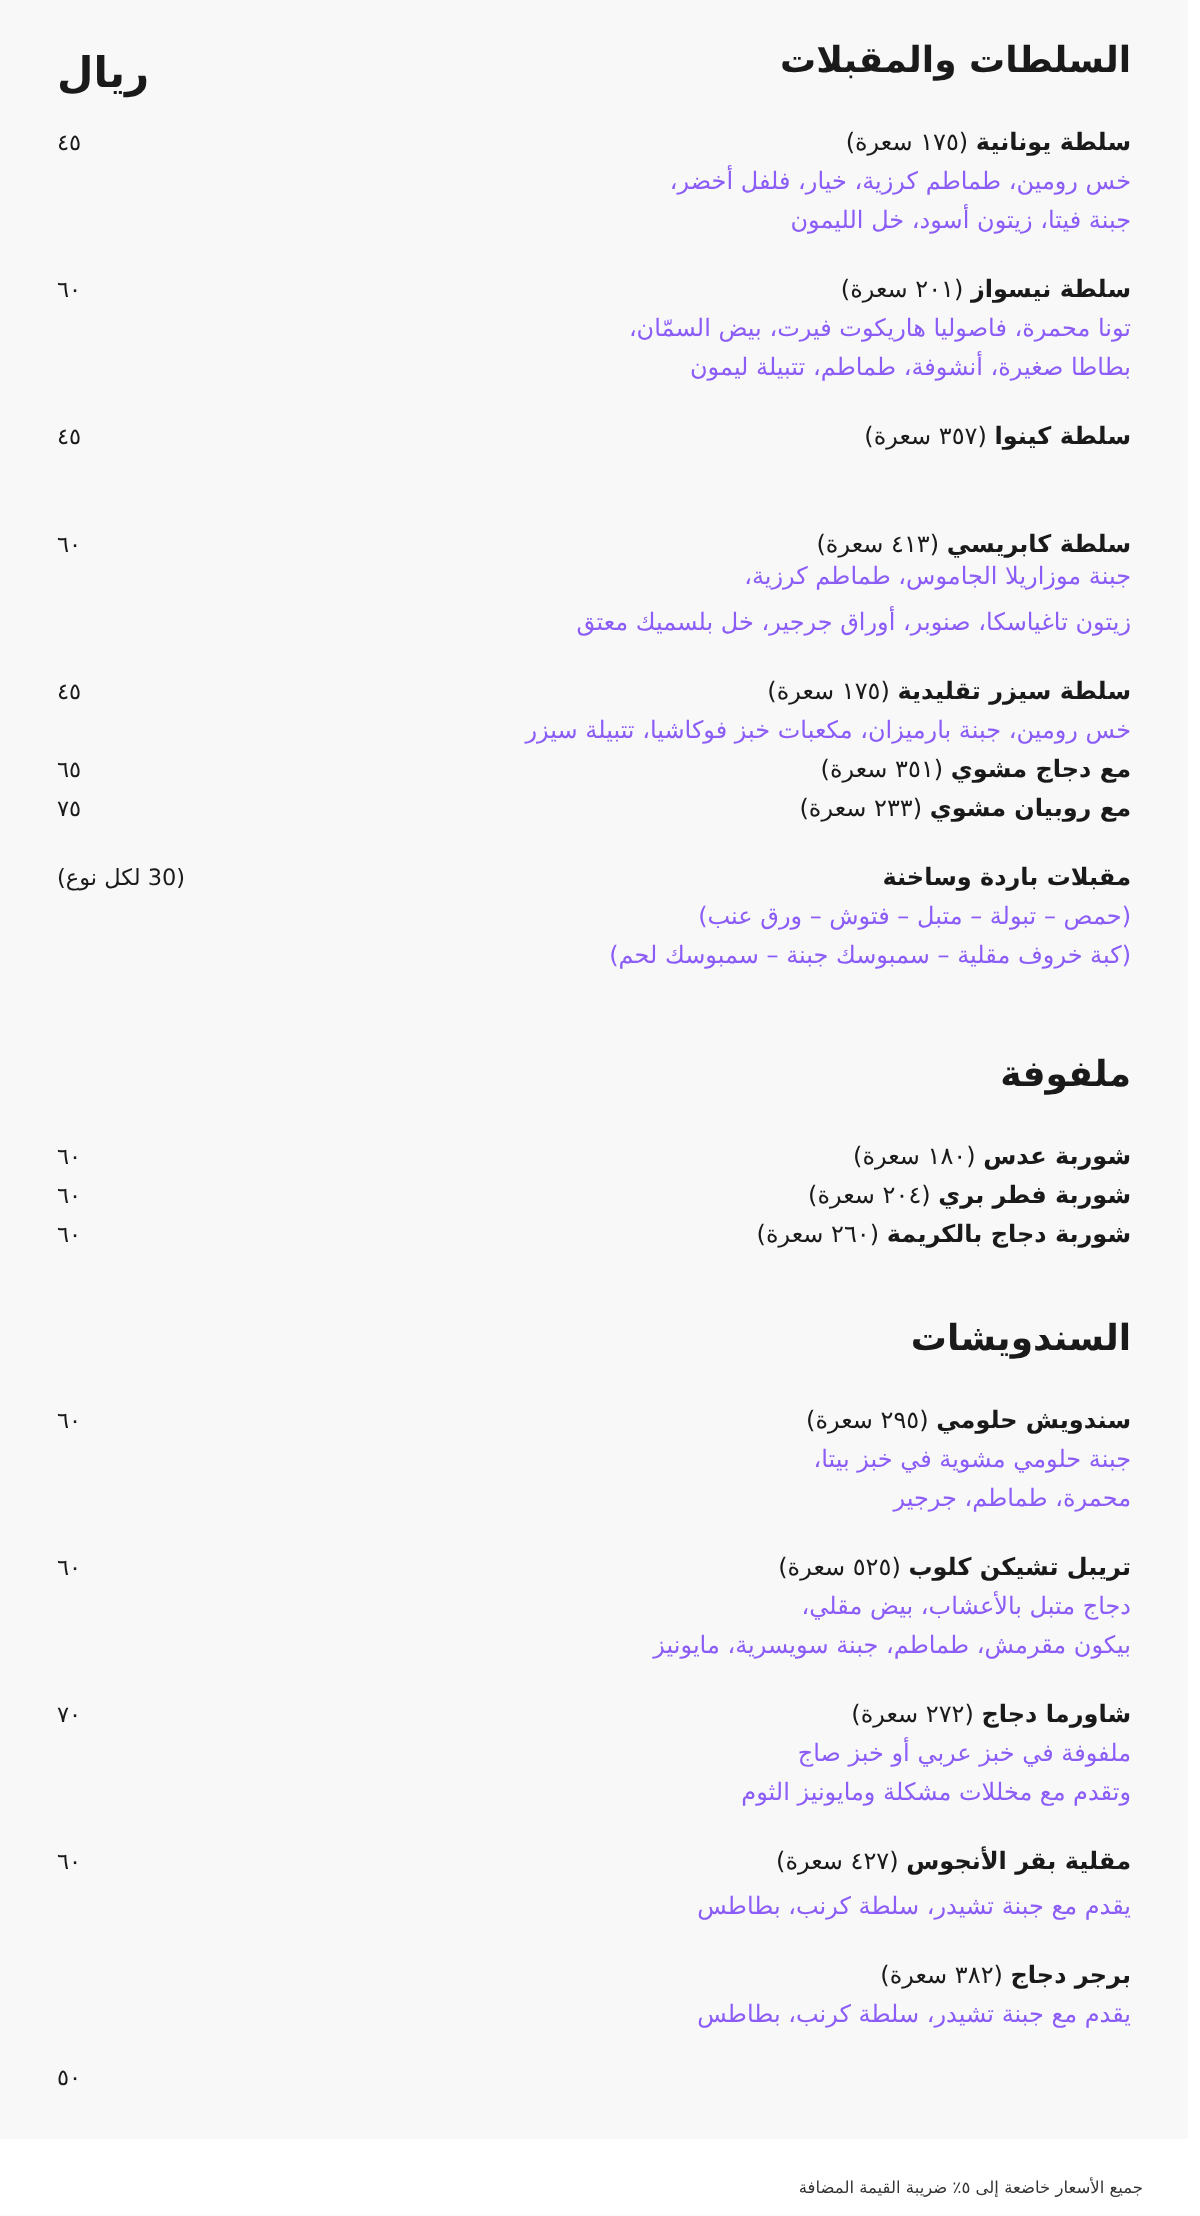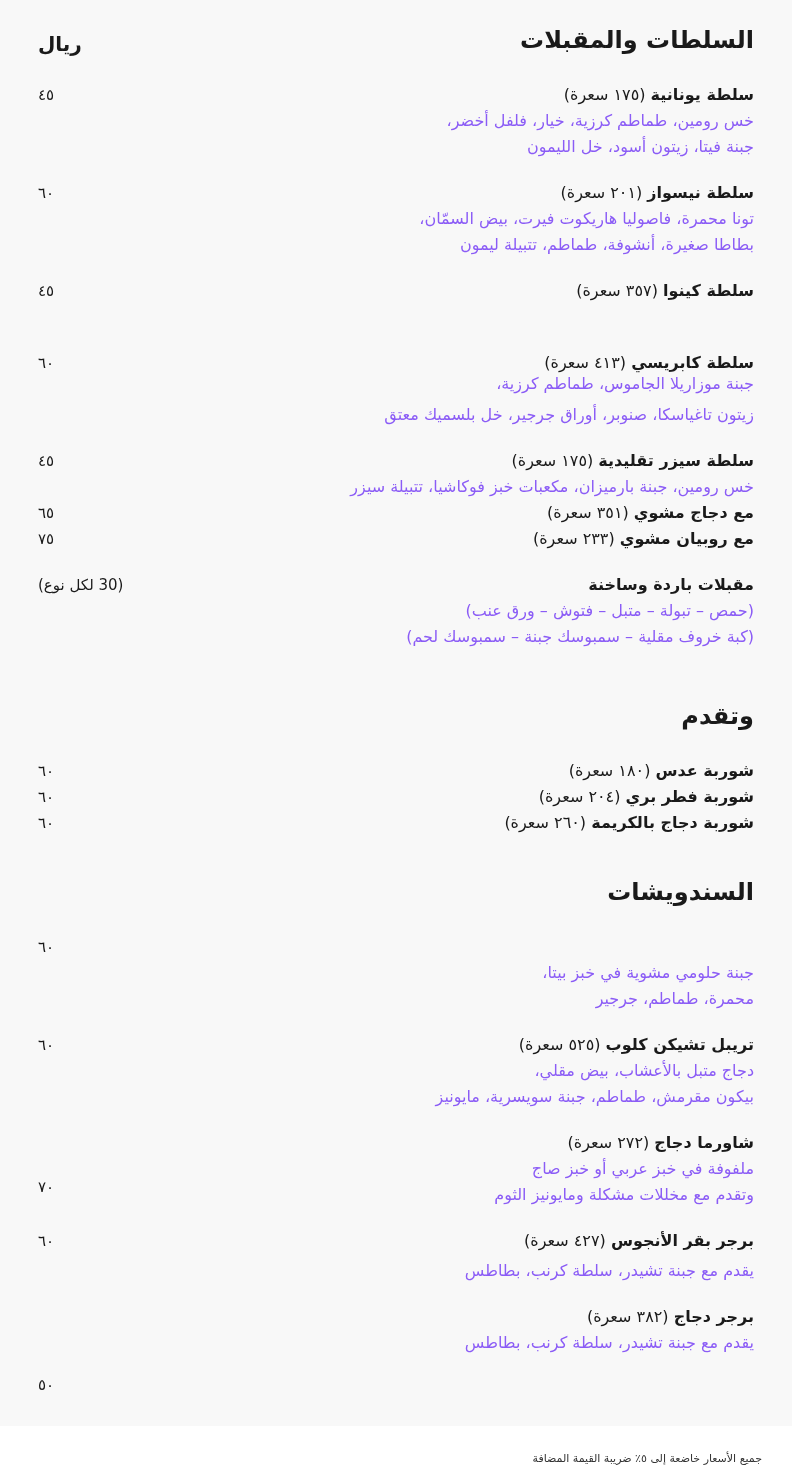--- a/index.html
+++ b/index.html
@@ -1,19 +1,19 @@
 <!DOCTYPE html>
 <html><head>
 <meta charset="utf-8">
 <style>
   html, body { margin:0; padding:0; }
   body { width:800px; height:1477px; background:#ffffff; font-family:"DejaVu Sans","Liberation Sans",sans-serif; color:#1a1a1a; position:relative; overflow:hidden; }
   .panel { position:absolute; left:0; top:0; width:792px; height:1426px; background:#f8f8f8; }
   .section-title { font-size:24px; font-weight:bold; position:absolute; right:38px; direction:rtl; color:#1a1a1a; }
-  .currency { position:absolute; left:38px; font-size:20px; font-weight:bold; direction:rtl; }
+  .currency { position:absolute; left:38px; font-size:28px; font-weight:bold; direction:rtl; }
   .item-name { position:absolute; right:38px; direction:rtl; font-size:16px; line-height:26px; white-space:nowrap; }
   .item-name b { font-weight:bold; }
   .desc { position:absolute; right:38px; direction:rtl; font-size:16px; line-height:26px; white-space:nowrap; color:#8b5cf6; }
   .price { position:absolute; left:38px; font-size:15px; line-height:26px; direction:rtl; white-space:nowrap; }
   .footer { position:absolute; right:38px; top:1452px; font-size:11px; direction:rtl; color:#333; }
 </style>
 </head>
 <body>
 
 <div class="panel">
@@ -47,48 +47,49 @@
   <div class="price" style="top:500px;">٦٥</div>
 
   <div class="item-name" style="top:526px;"><b>مع روبيان مشوي</b> <span>(٢٣٣ سعرة)</span></div>
   <div class="price" style="top:526px;">٧٥</div>
 
   <div class="item-name" style="top:572px;"><b>مقبلات باردة وساخنة</b></div>
   <div class="price" style="top:572px;">(30 لكل نوع)</div>
   <div class="desc" style="top:598px;">(حمص – تبولة – متبل – فتوش – ورق عنب)</div>
   <div class="desc" style="top:624px;">(كبة خروف مقلية – سمبوسك جبنة – سمبوسك لحم)</div>
 
-  <div class="section-title" style="top:702px;">وتقدم</div>
+  <div class="section-title" style="top:702px;">ملفوفة</div>
 
   <div class="item-name" style="top:758px;"><b>شوربة عدس</b> <span>(١٨٠ سعرة)</span></div>
   <div class="price" style="top:758px;">٦٠</div>
 
   <div class="item-name" style="top:784px;"><b>شوربة فطر بري</b> <span>(٢٠٤ سعرة)</span></div>
   <div class="price" style="top:784px;">٦٠</div>
 
   <div class="item-name" style="top:810px;"><b>شوربة دجاج بالكريمة</b> <span>(٢٦٠ سعرة)</span></div>
   <div class="price" style="top:810px;">٦٠</div>
 
   <div class="section-title" style="top:878px;">السندويشات</div>
 
+  <div class="item-name" style="top:934px;"><b>سندويش حلومي</b> <span>(٢٩٥ سعرة)</span></div>
   <div class="price" style="top:934px;">٦٠</div>
   <div class="desc" style="top:960px;">جبنة حلومي مشوية في خبز بيتا،</div>
   <div class="desc" style="top:986px;">محمرة، طماطم، جرجير</div>
 
   <div class="item-name" style="top:1032px;"><b>تريبل تشيكن كلوب</b> <span>(٥٢٥ سعرة)</span></div>
   <div class="price" style="top:1032px;">٦٠</div>
   <div class="desc" style="top:1058px;">دجاج متبل بالأعشاب، بيض مقلي،</div>
   <div class="desc" style="top:1084px;">بيكون مقرمش، طماطم، جبنة سويسرية، مايونيز</div>
 
   <div class="item-name" style="top:1130px;margin-left:20px;"><b>شاورما دجاج</b> <span>(٢٧٢ سعرة)</span></div>
-  <div class="price" style="top:1130px;margin-top:44px;">٧٠</div>
+  <div class="price" style="top:1130px;">٧٠</div>
   <div class="desc" style="top:1156px;">ملفوفة في خبز عربي أو خبز صاج</div>
   <div class="desc" style="top:1182px;">وتقدم مع مخللات مشكلة ومايونيز الثوم</div>
 
-  <div class="item-name" style="top:1228px;"><b>برجر بقر الأنجوس</b> <span>(٤٢٧ سعرة)</span></div>
+  <div class="item-name" style="top:1228px;"><b>مقلية بقر الأنجوس</b> <span>(٤٢٧ سعرة)</span></div>
   <div class="price" style="top:1228px;">٦٠</div>
   <div class="desc" style="top:1258px;">يقدم مع جبنة تشيدر، سلطة كرنب، بطاطس</div>
 
   <div class="item-name" style="top:1304px;"><b>برجر دجاج</b> <span>(٣٨٢ سعرة)</span></div>
   <div class="price" style="top:1372px;">٥٠</div>
   <div class="desc" style="top:1330px;">يقدم مع جبنة تشيدر، سلطة كرنب، بطاطس</div>
 
 </div>
 
 <div class="footer">جميع الأسعار خاضعة إلى ٥٪ ضريبة القيمة المضافة</div>

